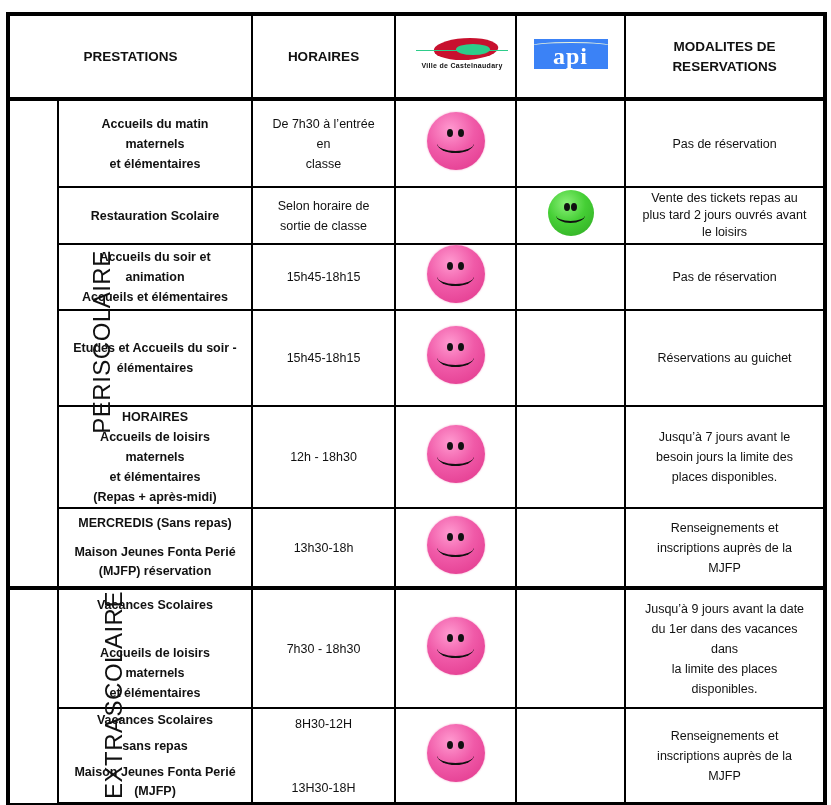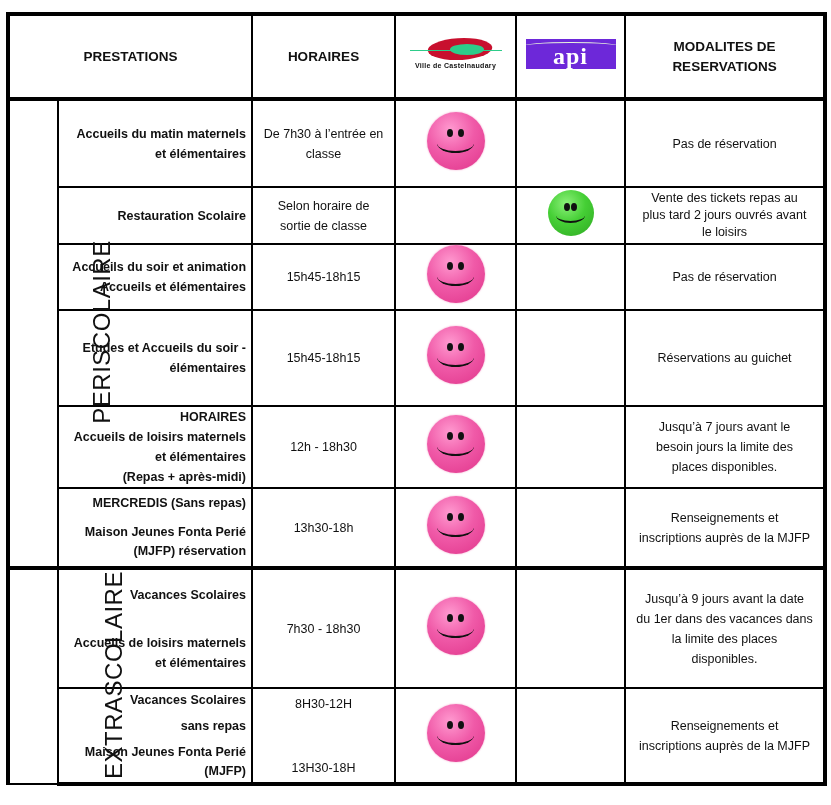--- a/index.html
+++ b/index.html
@@ -1,49 +1,49 @@
 <!DOCTYPE html>
 <html><head>
 <meta charset="utf-8">
 <style>
   html, body { margin: 0; padding: 0; background: #ffffff; }
   body { width: 831px; height: 805px; position: relative; overflow: hidden;
          font-family: "Liberation Sans", "DejaVu Sans", sans-serif; color: #111; }
   .tbl { position: absolute; left: 6px; top: 12px; width: 817px; height: 770px; }
   table { border-collapse: collapse; width: 100%; height: 100%; table-layout: fixed; }
-  td, th { border: 2px solid #000; text-align: center; vertical-align: middle; padding: 0 5px;
+  td, th { border: 2px solid #000; text-align: center; vertical-align: middle; padding: 0 14px;
            font-size: 12.5px; line-height: 20px; }
   th { font-weight: bold; font-size: 13.5px; }
   .outer-top td, .outer-top th { border-top-width: 4px; }
   .hdr-row th { border-bottom-width: 4px; }
   .sep td { border-top-width: 4px; }
   .cat { border-left-width: 4px; padding: 0; }
   .lastcol { border-right-width: 4px; text-align: center; }
   .last td { border-bottom-width: 4px; }
-  .b { font-weight: bold; text-align: right; }
+  .b { font-weight: bold; }
   .cat-label { display: inline-block; transform: rotate(-90deg); white-space: nowrap;
                font-size: 24px; letter-spacing: 0.5px; font-weight: normal; }
   .smiley { display: inline-block; width: 58px; height: 58px; border-radius: 50%; position: relative; }
   .smiley.pink { background: radial-gradient(circle at 40% 30%, #ff9ad0 0%, #f05aa8 45%, #e0348a 100%);
                  box-shadow: 0 0 2px #f2a0c8; }
   .smiley.green { width: 46px; height: 46px;
                   background: radial-gradient(circle at 40% 30%, #8cf07a 0%, #45cf35 45%, #2ea822 100%); }
   .smiley .eye { position: absolute; width: 6px; height: 8px; background: #111; border-radius: 50%; top: 30%; }
   .smiley .eye.l { left: 36%; } .smiley .eye.r { right: 36%; }
   .smiley .mouth { position: absolute; left: 18%; right: 18%; top: 38%; height: 30%;
                    border-bottom: 2.5px solid #111; border-radius: 0 0 50% 50%; }
   .logo-cast { display: inline-block; width: 104px; height: 48px; position: relative; }
   .logo-cast .swoosh { position: absolute; left: 24px; top: 8px; width: 64px; height: 22px;
                        border-radius: 50%; background: #c8102e; transform: skewX(-20deg); }
   .logo-cast .inner { position: absolute; left: 46px; top: 14px; width: 34px; height: 11px;
                       border-radius: 50%; background: #2ecc8a; }
   .logo-cast .line { position: absolute; left: 6px; right: 6px; top: 20px; height: 1px; background: #2ecc8a; }
   .logo-cast .txt { position: absolute; left: 0; right: 0; bottom: 2px; font-size: 7px; font-weight: bold;
                     letter-spacing: 0.3px; white-space: nowrap; }
-  .logo-api { display: inline-block; width: 90px; height: 30px; background: #6d28d9; color: #fff;
+  .logo-api { display: inline-block; width: 74px; height: 30px; background: #3b82f6; color: #fff;
               font-family: "Liberation Serif", "DejaVu Serif", serif; font-size: 24px; font-weight: bold;
               line-height: 34px; letter-spacing: 1px; position: relative; overflow: hidden; }
   .logo-api .wave { position: absolute; left: -4px; right: -4px; top: 3px; height: 8px;
                     border-top: 1px solid #e8f2dc; border-radius: 50%; }
 </style>
 </head>
 <body>
 
 <div class="tbl">
 <table>

